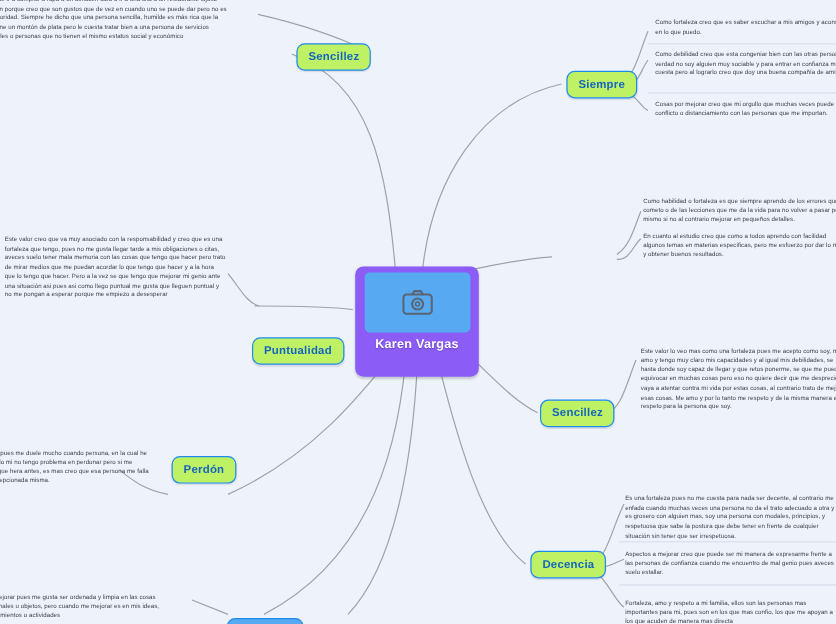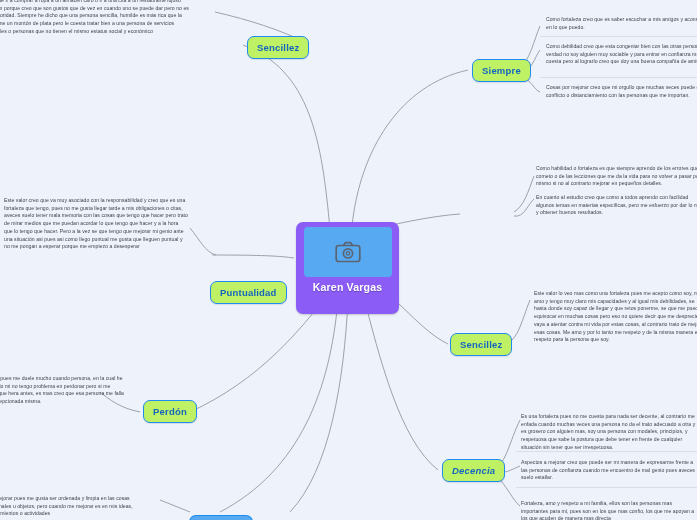--- a/index.html
+++ b/index.html
@@ -132,22 +132,22 @@
         <circle cx="13" cy="12.4" r="4.6" fill="none" stroke="#5a6472" stroke-width="1.7"></circle>
         <circle cx="13" cy="12.4" r="1.7" fill="none" stroke="#5a6472" stroke-width="1.2"></circle>
       </svg>
     </div>
     <div class="central-label">Karen Vargas</div>
   </div>
 
   <div class="node" style="left:247px;top:36px;">Sencillez</div>
   <div class="node" style="left:472px;top:59px;">Siempre</div>
   <div class="node" style="left:450px;top:333px;">Sencillez</div>
-  <div class="node" style="left:442px;top:459px;font-style:italic;">Decencia</div>
-  <div class="node" style="left:143px;top:400px;">Perdón</div>
+  <div class="node" style="left:442px;top:459px;">Decencia</div>
+  <div class="node" style="left:143px;top:380px;">Perdón</div>
   <div class="node" style="left:210px;top:245px;margin-top:36px;">Puntualidad</div>
   <div class="node partial" style="left:189px;top:515px;"></div>
 
   <div class="note" style="left:-16px;top:-3px;width:205px;">
     <p>gusto de ir a comprar a ropa a un almacen caro o ir a una cita a un restaurante lujoso también porque creo que son gustos que de vez en cuando uno se puede dar pero no es una prioridad. Siempre he dicho que una persona sencilla, humilde es más rica que la que tiene un montón de plata pero le cuesta tratar bien a una persona de servicios generales o personas que no tienen el mismo estatus social y económico</p>
   </div>
 
   <div class="note" style="left:546px;top:16px;width:170px;">
     <p>Como fortaleza creo que es saber escuchar a mis amigos y aconsejarlos en lo que puedo.</p>
   </div>

